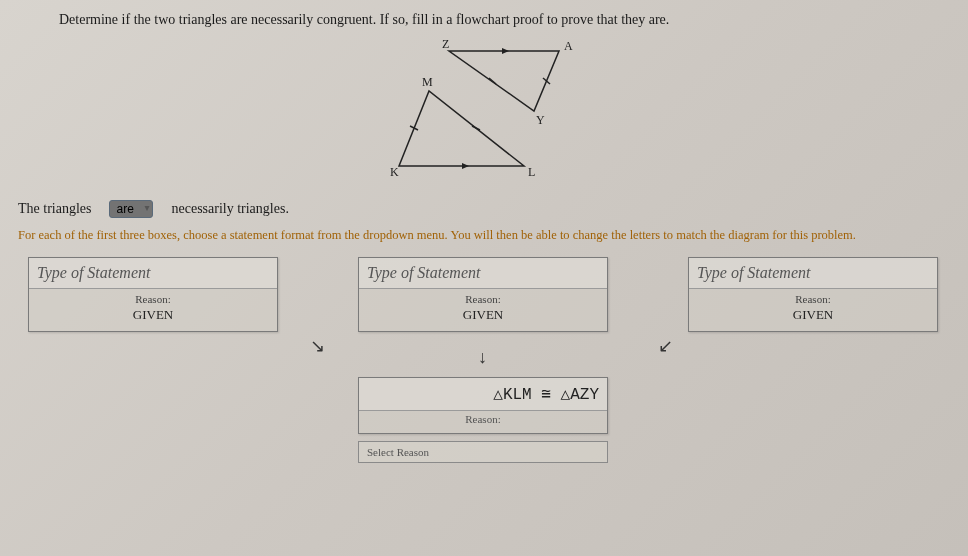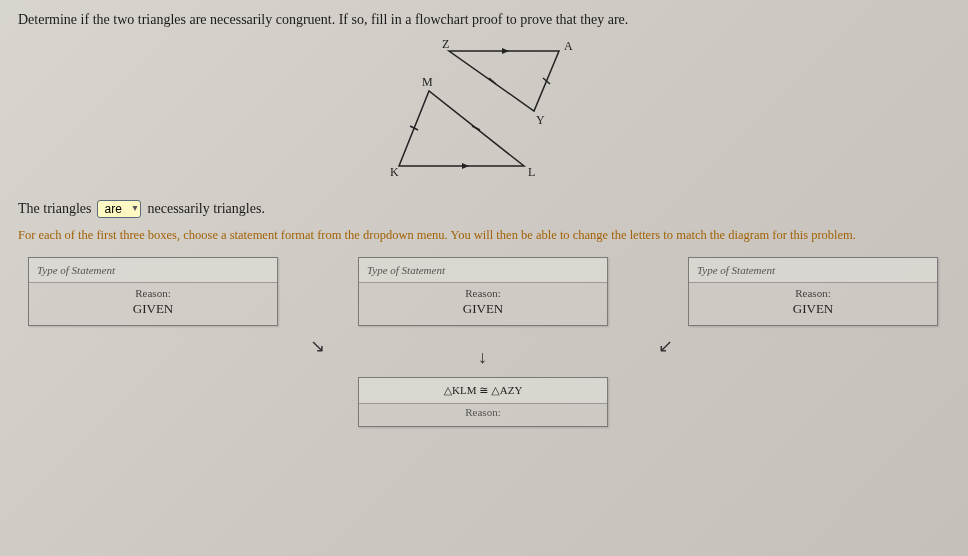--- a/index.html
+++ b/index.html
@@ -10,38 +10,39 @@
     font-family: Georgia, 'Times New Roman', serif;
     color: #2a2a2a;
     padding: 12px 18px;
     position: relative;
     overflow: hidden;
   }
   .prompt {
     font-size: 14px;
     color: #1a1a1a;
     margin-bottom: 8px;
+    margin-left: 41px;
   }
   .diagram-area {
     width: 100%;
     display: flex;
     justify-content: center;
     margin: 6px 0 14px 0;
   }
   .sentence {
     font-size: 14px;
     color: #1a1a1a;
     margin-bottom: 10px;
     display: flex;
     align-items: center;
-    gap: 6px;
+    gap: 18px;
   }
   .sentence select {
     font-size: 12px;
-    background: #fef9c3;
+    background: #737373;
     border: 1px solid #5a6a7a;
     border-radius: 3px;
     padding: 1px 18px 1px 6px;
     appearance: none;
     position: relative;
   }
   .select-wrap { position: relative; display: inline-block; }
   .select-wrap::after {
     content: "▾";
     position: absolute;
@@ -63,42 +64,42 @@
   .card {
     position: absolute;
     width: 250px;
     border: 1px solid #7a7a7a;
     background: rgba(210,205,198,0.5);
     box-shadow: 1px 1px 2px rgba(0,0,0,0.15);
   }
   .card .stmt {
     border-bottom: 1px solid #9a9a9a;
     padding: 6px 8px;
-    font-size: 11px;
+    font-size: 16px;
     color: #555;
     background: rgba(225,222,216,0.6);
     font-style: italic;
   }
   .card .reason-label {
     text-align: center;
     font-size: 11px;
     color: #444;
     padding-top: 4px;
   }
   .card .reason-val {
     text-align: center;
     font-size: 13px;
     font-weight: normal;
     padding: 2px 0 8px 0;
     color: #222;
   }
   .card.conclusion .stmt {
-    text-align: center;
+    text-align: right;
     font-style: normal;
-    font-family: Liberation Serif, serif;
+    font-family: Liberation Mono, monospace;
     color: #222;
   }
   .card.conclusion .reason-val {
     font-weight: normal;
     font-size: 11px;
     color: #555;
   }
   .select-reason {
     position: absolute;
     border: 1px solid #8a8a8a;
@@ -180,14 +181,15 @@
 
   <div class="arrow" style="left:292px; top:78px;">↘</div>
   <div class="arrow" style="left:460px; top:90px;">↓</div>
   <div class="arrow" style="left:640px; top:78px;">↙</div>
 
   <div class="card conclusion" style="left:340px; top:120px;">
     <div class="stmt">△KLM ≅ △AZY</div>
     <div class="reason-val">Reason:</div>
   </div>
 
+  <div class="select-reason" style="left:340px; top:184px;">Select Reason</div>
 
 </div>
 
 </body></html>

